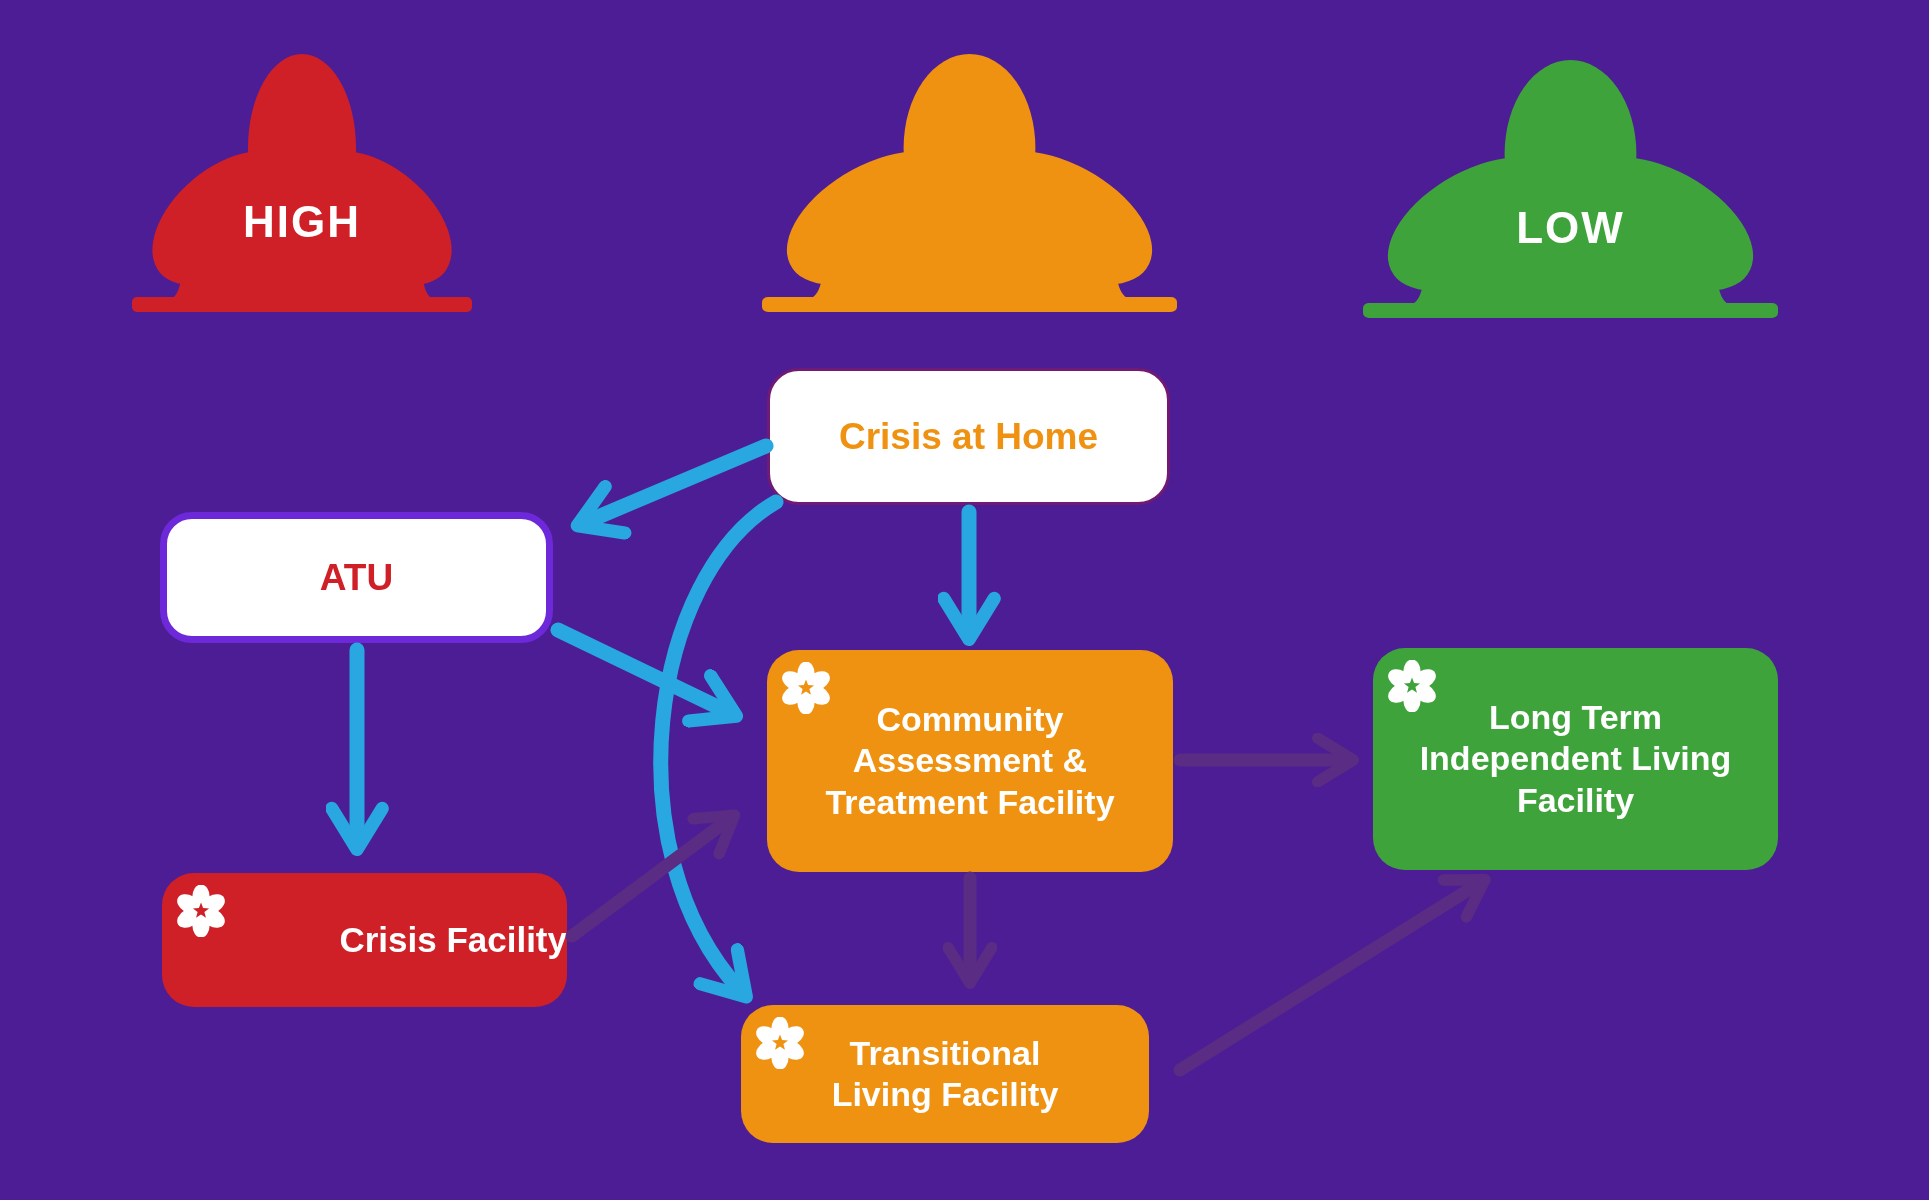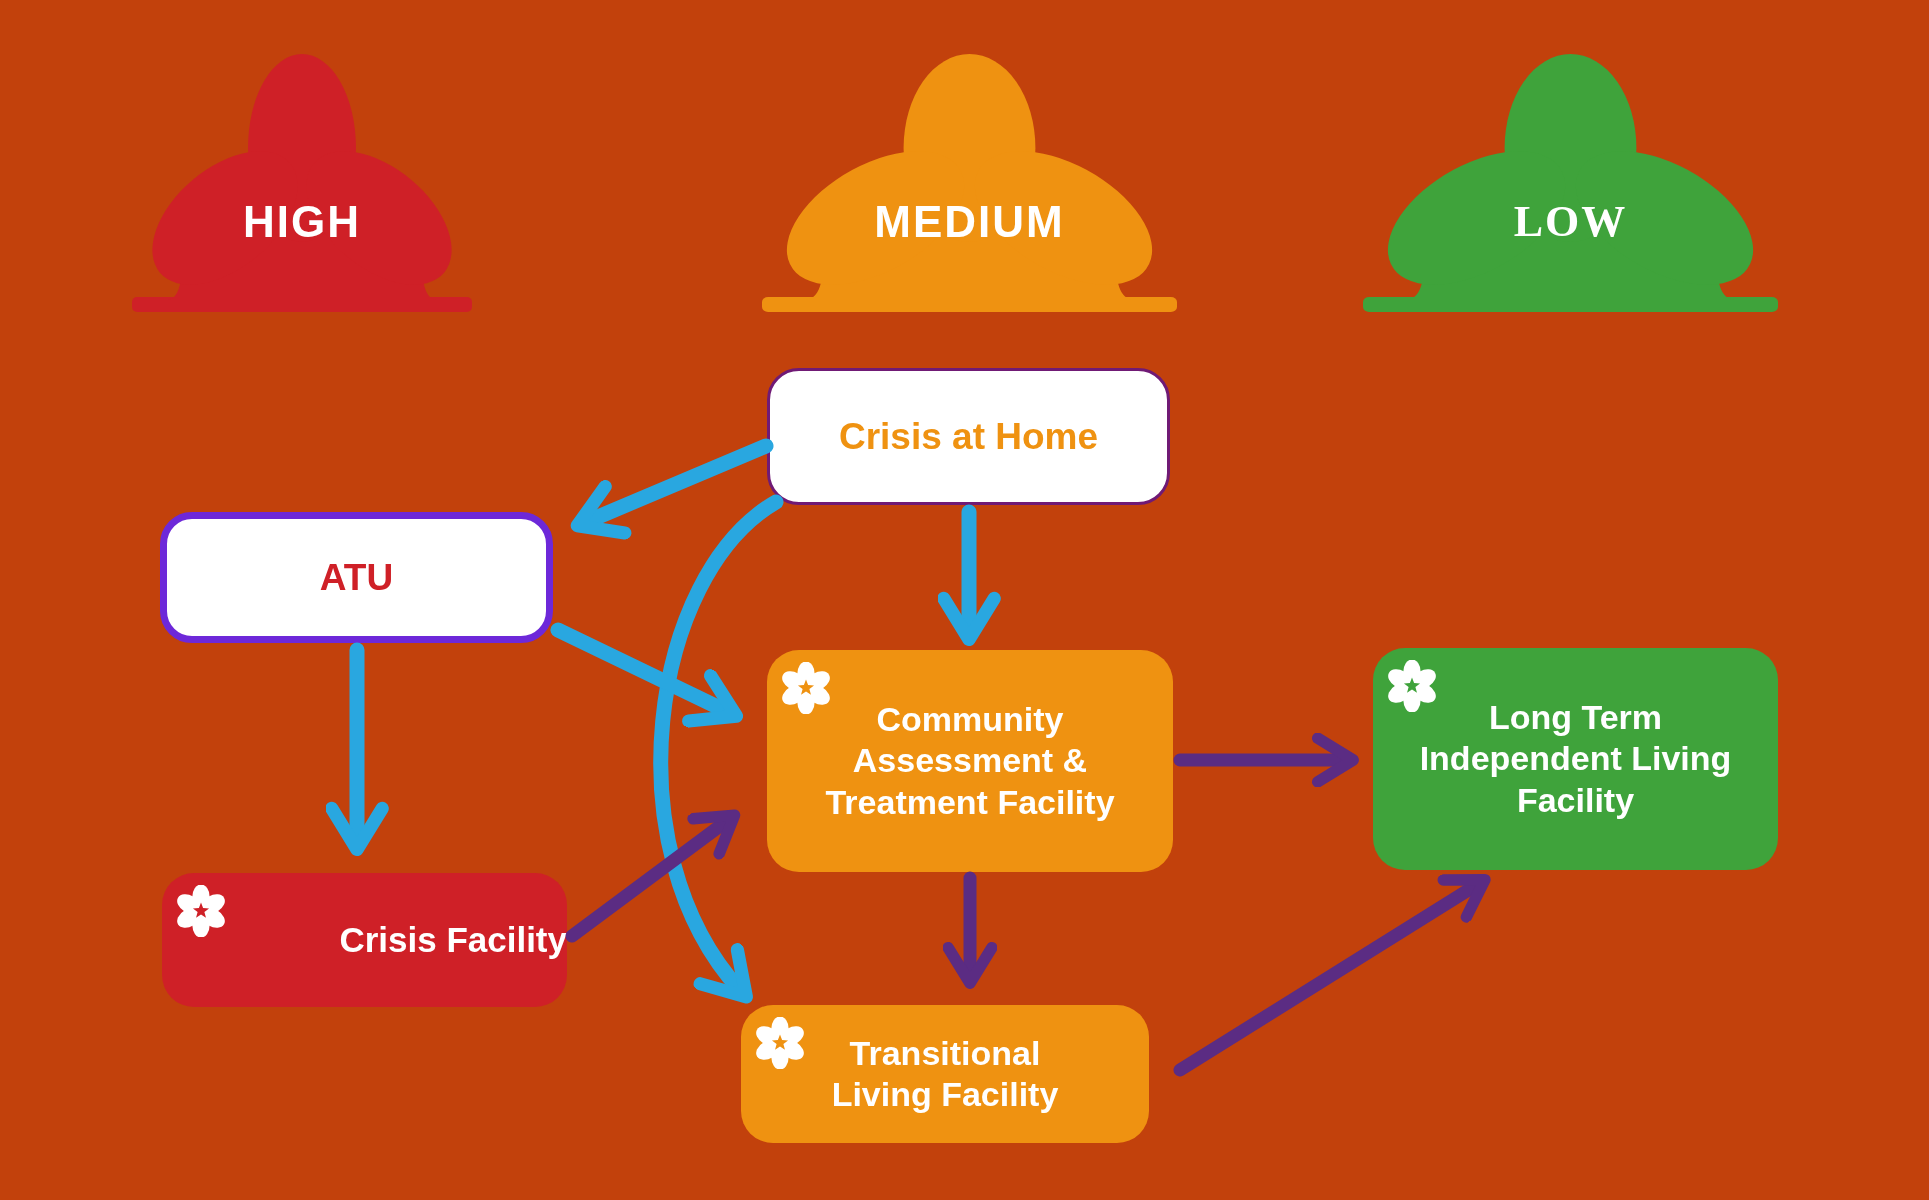--- a/index.html
+++ b/index.html
@@ -1,29 +1,29 @@
 <!DOCTYPE html>
 <html><head>
 <meta charset="utf-8">
 <style>
   html,body{margin:0;padding:0;background:#ffffff;}
   .canvas{
-    position:relative;width:1929px;height:1200px;background:#c2410c;overflow:hidden;
+    position:relative;width:1929px;height:1200px;background:#4c1d95;overflow:hidden;
     font-family:"Liberation Sans","DejaVu Sans",sans-serif;
   }
   
   .flower{position:absolute;}
   .flower svg{position:absolute;inset:0;width:100%;height:100%;}
   .flower-label{
     position:absolute;left:0;right:0;top:150px;text-align:center;
     color:#ffffff;font-weight:700;font-size:44px;letter-spacing:2px;line-height:1;
   }
   .fl-high{left:132px;top:50px;width:340px;height:262px;color:#cf2027;}
   .fl-medium{left:762px;top:50px;width:415px;height:262px;color:#ef9211;}
-  .fl-low{left:1363px;top:50px;width:415px;height:262px;color:#3fa33b;font-family:Liberation Serif, serif;}
+  .fl-low{left:1363px;top:56px;width:415px;height:262px;color:#3fa33b;}
   
   .node{
     position:absolute;box-sizing:border-box;border-radius:32px;
     display:flex;align-items:center;justify-content:center;text-align:center;
     font-weight:700;white-space:pre-line;z-index:2;
   }
   .node .flower-icon{position:absolute;left:13px;top:12px;width:52px;height:52px;}
   .outline-orange{background:#ffffff;border:3px solid #701a75;color:#ef9211;}
   .outline-red{background:#ffffff;border:7px solid #6d28d9;color:#cf2027;}
   .fill-orange{background:#ef9211;color:#ffffff;}
@@ -60,21 +60,20 @@
   <div class="flower fl-medium">
     <svg viewBox="0 0 340 262" preserveAspectRatio="none">
       <g fill="currentColor">
         <rect x="0" y="247" width="340" height="15" rx="5"></rect>
         <path d="M36 250 C54 246 46 214 58 188 C72 156 102 140 140 138 L200 138 C238 140 268 156 282 188 C294 214 286 246 304 250 Z"></path>
         <ellipse cx="170" cy="98" rx="54" ry="94"></ellipse>
         <ellipse cx="93" cy="168" rx="85" ry="50" transform="rotate(-40 93 168)"></ellipse>
         <ellipse cx="247" cy="168" rx="85" ry="50" transform="rotate(40 247 168)"></ellipse>
       </g>
     </svg>
-    <div class="flower-label">MEDIUM</div>
   </div>
 
   <div class="flower fl-low">
     <svg viewBox="0 0 340 262" preserveAspectRatio="none">
       <g fill="currentColor">
         <rect x="0" y="247" width="340" height="15" rx="5"></rect>
         <path d="M36 250 C54 246 46 214 58 188 C72 156 102 140 140 138 L200 138 C238 140 268 156 282 188 C294 214 286 246 304 250 Z"></path>
         <ellipse cx="170" cy="98" rx="54" ry="94"></ellipse>
         <ellipse cx="93" cy="168" rx="85" ry="50" transform="rotate(-40 93 168)"></ellipse>
         <ellipse cx="247" cy="168" rx="85" ry="50" transform="rotate(40 247 168)"></ellipse>

